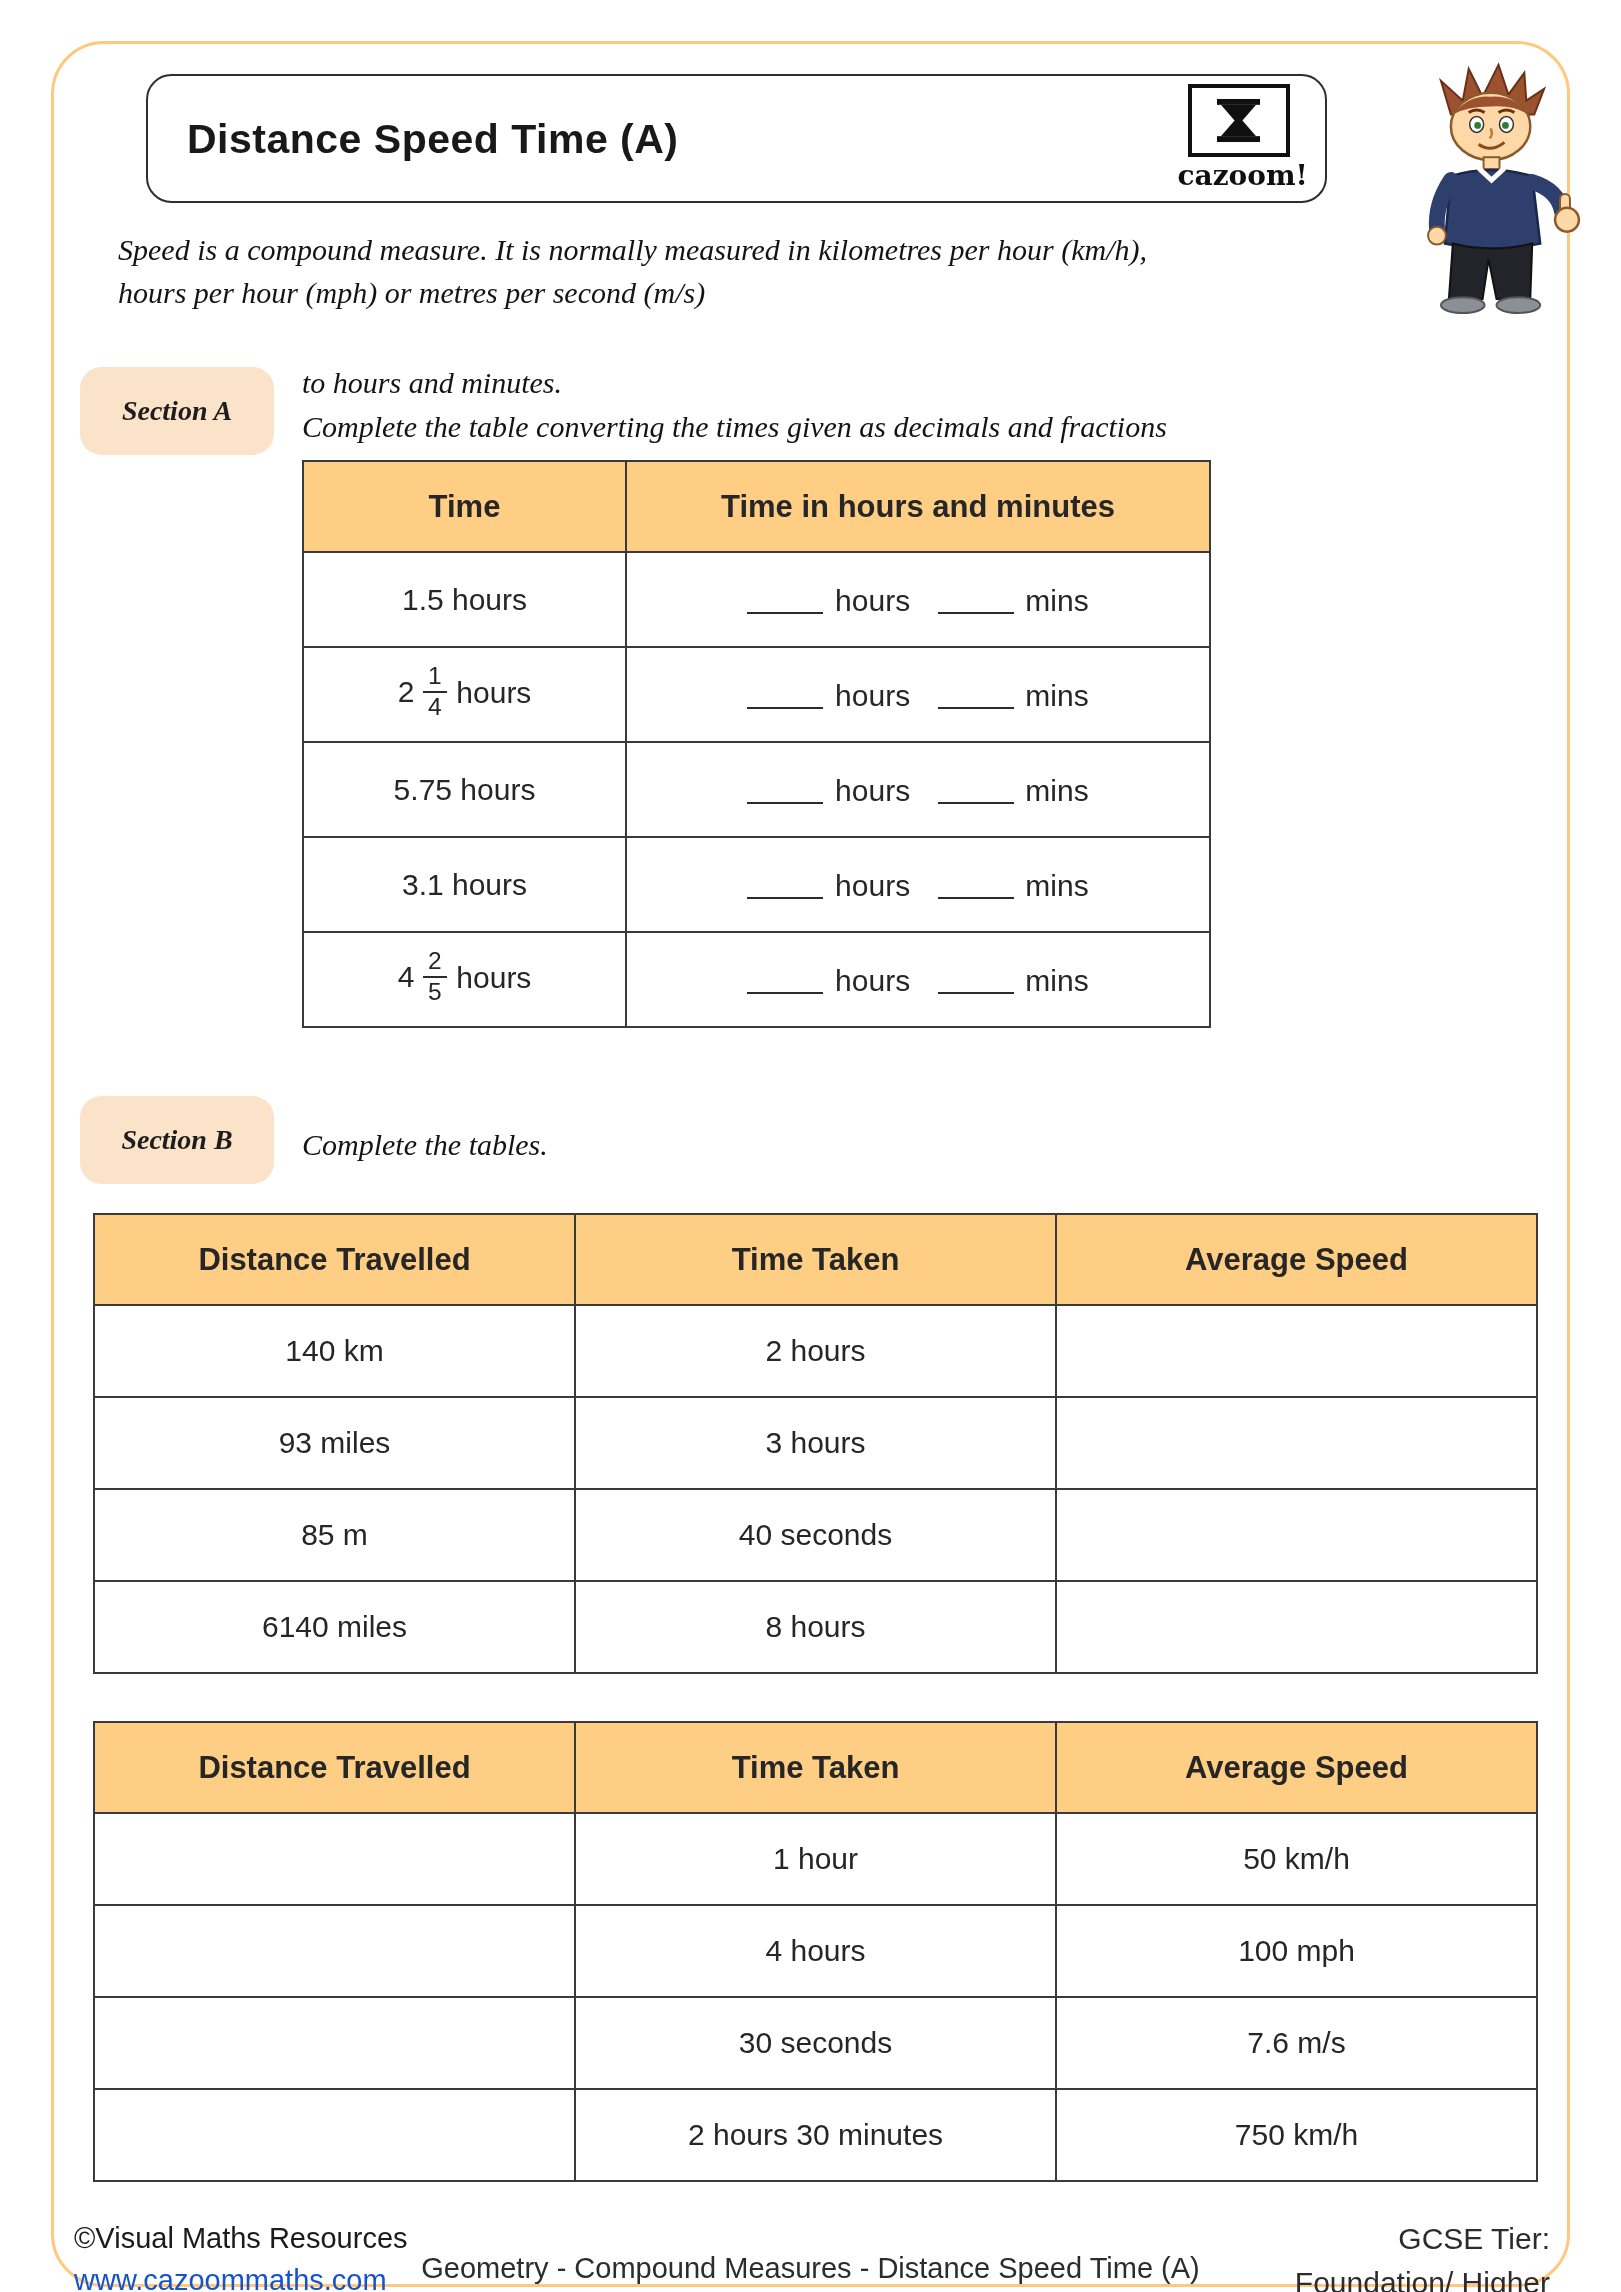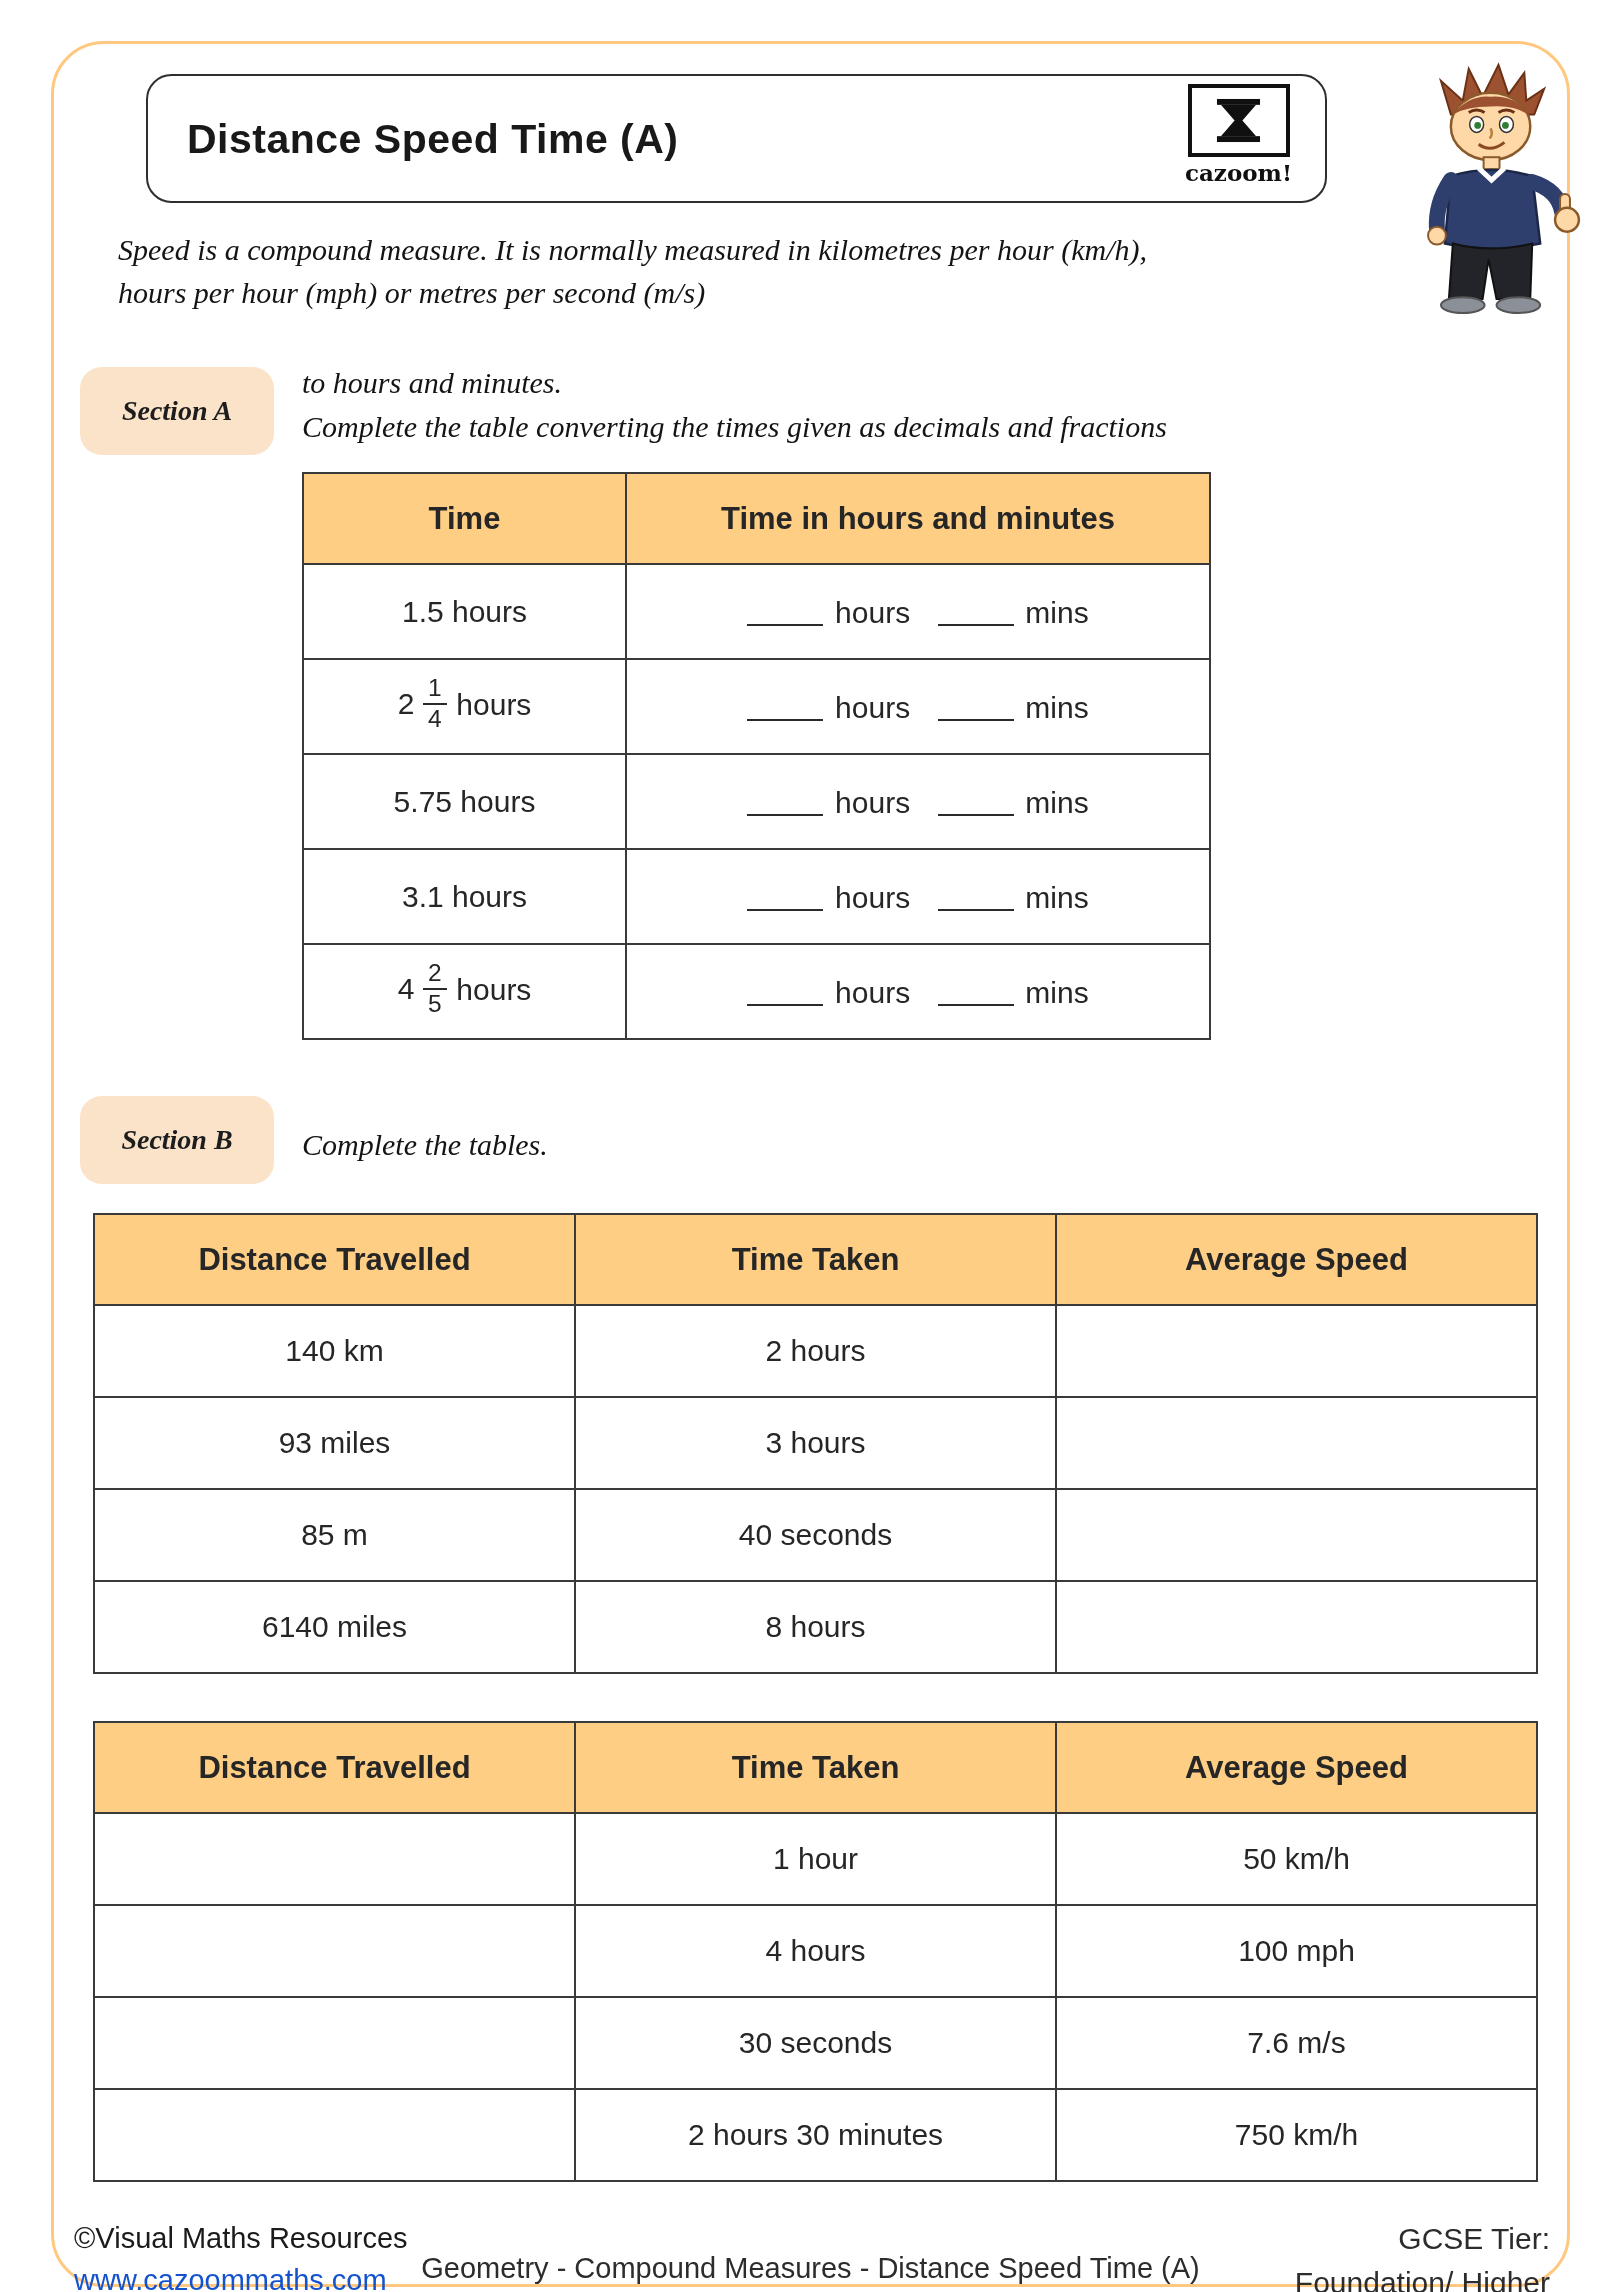--- a/index.html
+++ b/index.html
@@ -10,21 +10,21 @@
     border:3.9px solid var(--page-border,#FFC87E); border-radius:53px; }
 
   .header-box { position:absolute; left:98px; top:74px; width:1181px; height:129px;
     background:#fff; border:2.9px solid #2e2e2e; border-radius:25.5px;margin-left:48px; }
   .title { position:absolute; left:39px; top:50%; transform:translateY(-50%);
     font-size:41px; font-weight:bold; color:#191919; letter-spacing:0.5px; }
 
   .logo { position:absolute; right:25.5px; top:7.8px; width:122px; text-align:center; }
   .logo-box { width:102px; height:73px; margin:0 auto; border:4.9px solid #101010;
     display:flex; align-items:center; justify-content:center; background:#fff; }
-  .logo-text { font-family:"DejaVu Serif", serif; font-weight:bold; font-size:23px;
+  .logo-text { font-family:"DejaVu Serif", serif; font-weight:bold; font-size:28px;
     color:#101010; margin-top:2px; }
 
   .character { position:absolute; right:15.7px; top:53px; width:214px; height:263px; }
 
   .intro { position:absolute; left:118px; top:229px; font-family:"Liberation Serif", serif;
     font-style:italic; font-size:30px; line-height:1.42; color:#141414; }
 
   .badge { position:absolute; left:80px; width:194px; height:88px;
     background:var(--badge-bg,#FBE3CA); border-radius:21.6px;
     display:flex; align-items:center; justify-content:center;
@@ -37,21 +37,21 @@
     font-style:italic; font-size:30px; line-height:1.47; color:#141414; }
   .instruction-a { top:361px; }
   .instruction-b { top:1123px; }
 
   table.ws { position:absolute; border-collapse:collapse; table-layout:fixed; background:#fff; }
   table.ws th, table.ws td { border:2.9px solid var(--table-border,#3A3A3A);
     text-align:center; vertical-align:middle; color:#262626; }
   table.ws th { background:var(--table-header-bg,#FFCE85); font-size:31px; font-weight:bold; height:91px; }
   table.ws td { font-size:30px; font-weight:normal;border-radius:32px; }
 
-  .table-a { left:302px; top:472px; width:908px; }
+  .table-a { left:302px; top:460px; width:908px; }
   .table-a th { height:93px; }
   .table-a td { height:95px; }
   .table-b1 { left:93px; top:1213px; width:1445px; }
   .table-b2 { left:93px; top:1721px; width:1445px; }
   .table-b1 td, .table-b2 td { height:92px; }
 
   .blank { display:inline-block; width:76px; height:1em; border-bottom:2.9px solid #2b2b2b;
     margin:0 11.8px 0 0; position:relative; top:2.9px; }
   .blank.b2 { margin-left:27.4px; }
 

